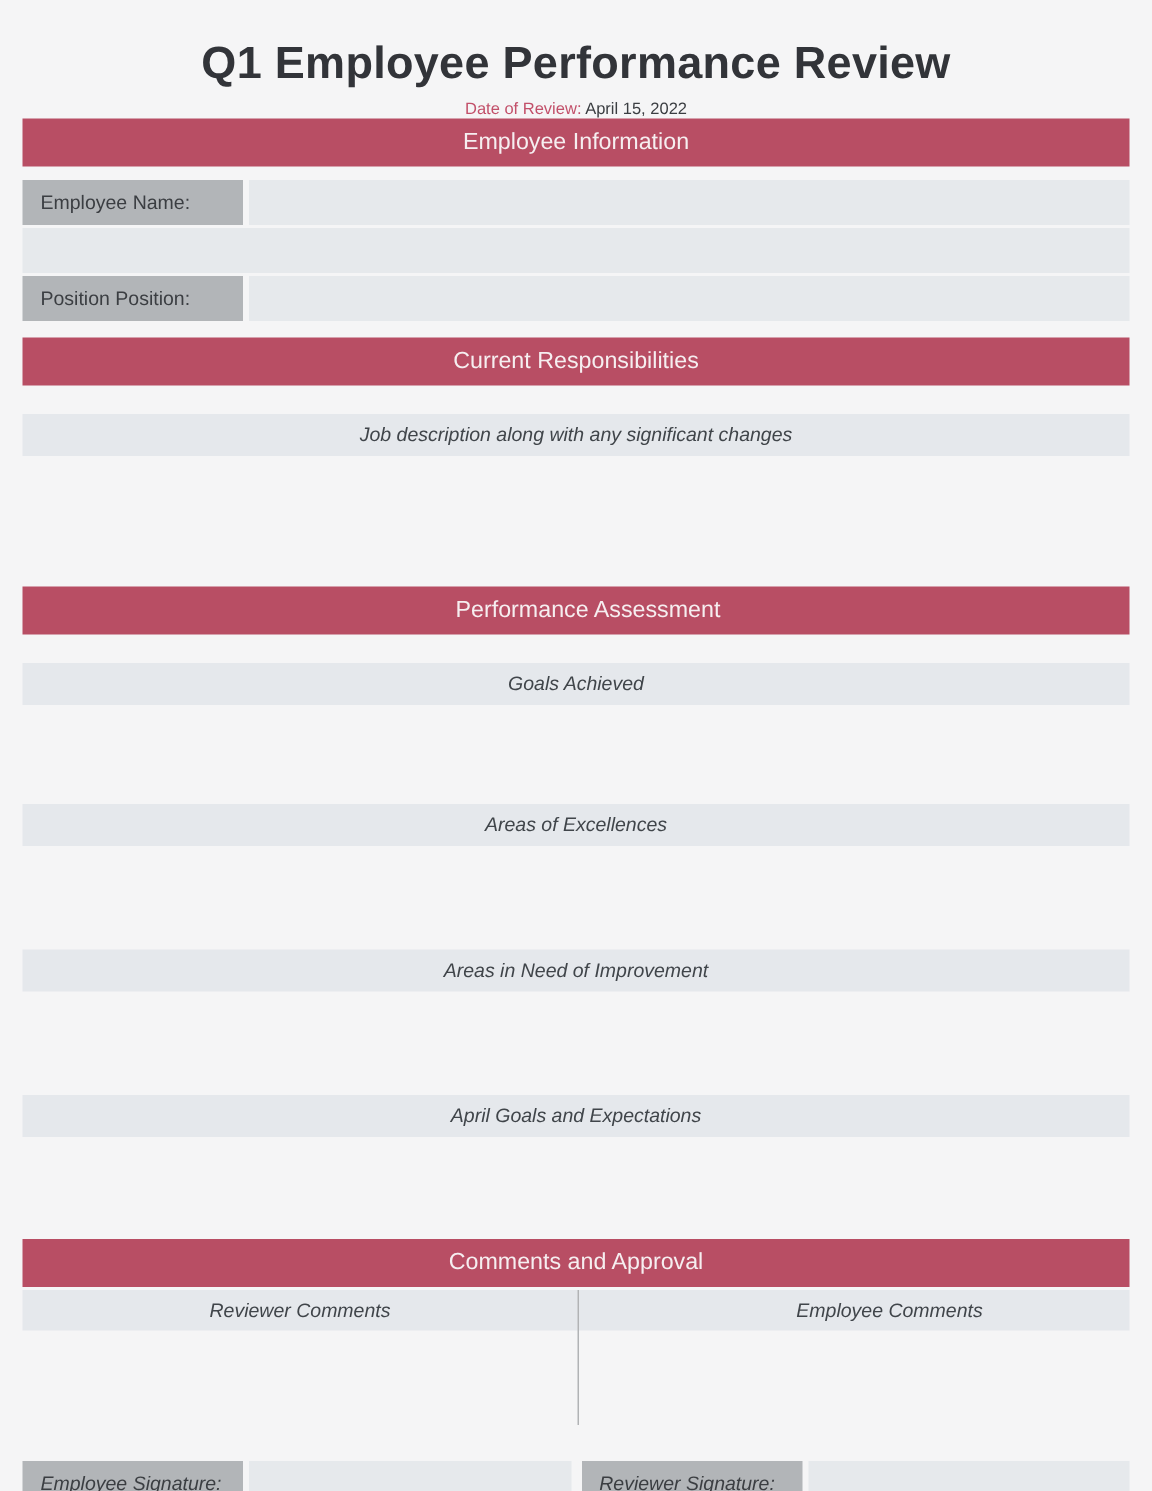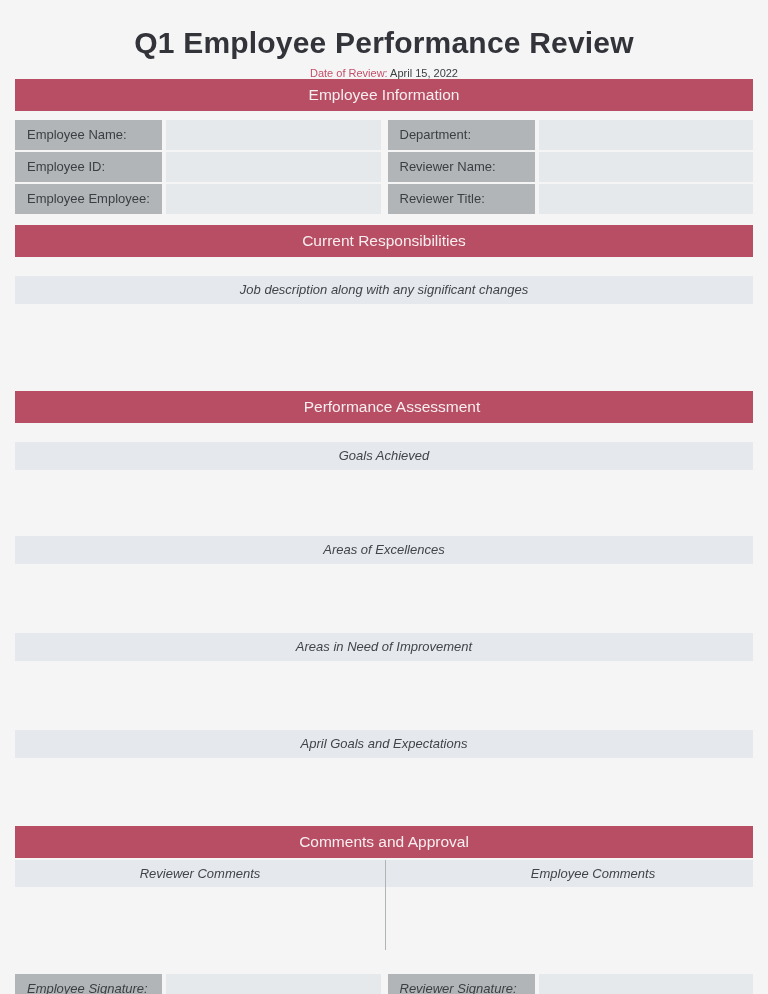--- a/index.html
+++ b/index.html
@@ -150,39 +150,24 @@
 
   <div class="section-bar">Employee Information</div>
 
   <div class="info-grid">
     <div class="info-col">
       <div class="info-row">
         <div class="label-box">Employee Name:</div>
         <input class="value-box" type="text" value="" style="">
       </div>
       <div class="info-row">
-        <div class="label-box">Employee ID:</div>
         <input class="value-box" type="text" value="" style="">
       </div>
       <div class="info-row">
-        <div class="label-box">Employee Employee:</div>
-        <input class="value-box" type="text" value="" style="">
-      </div>
-    </div>
-    <div class="info-col">
-      <div class="info-row">
-        <div class="label-box">Department:</div>
-        <input class="value-box" type="text" value="" style="">
-      </div>
-      <div class="info-row">
-        <div class="label-box">Reviewer Name:</div>
-        <input class="value-box" type="text" value="" style="">
-      </div>
-      <div class="info-row">
-        <div class="label-box">Reviewer Title:</div>
+        <div class="label-box">Position Position:</div>
         <input class="value-box" type="text" value="" style="">
       </div>
     </div>
   </div>
 
   <div class="section-bar bar-cr">Current Responsibilities</div>
   <div class="caption-row">Job description along with any significant changes</div>
   <div class="writing-space ws-87"></div>
 
   <div class="section-bar bar-pa">Performance Assessment</div>

